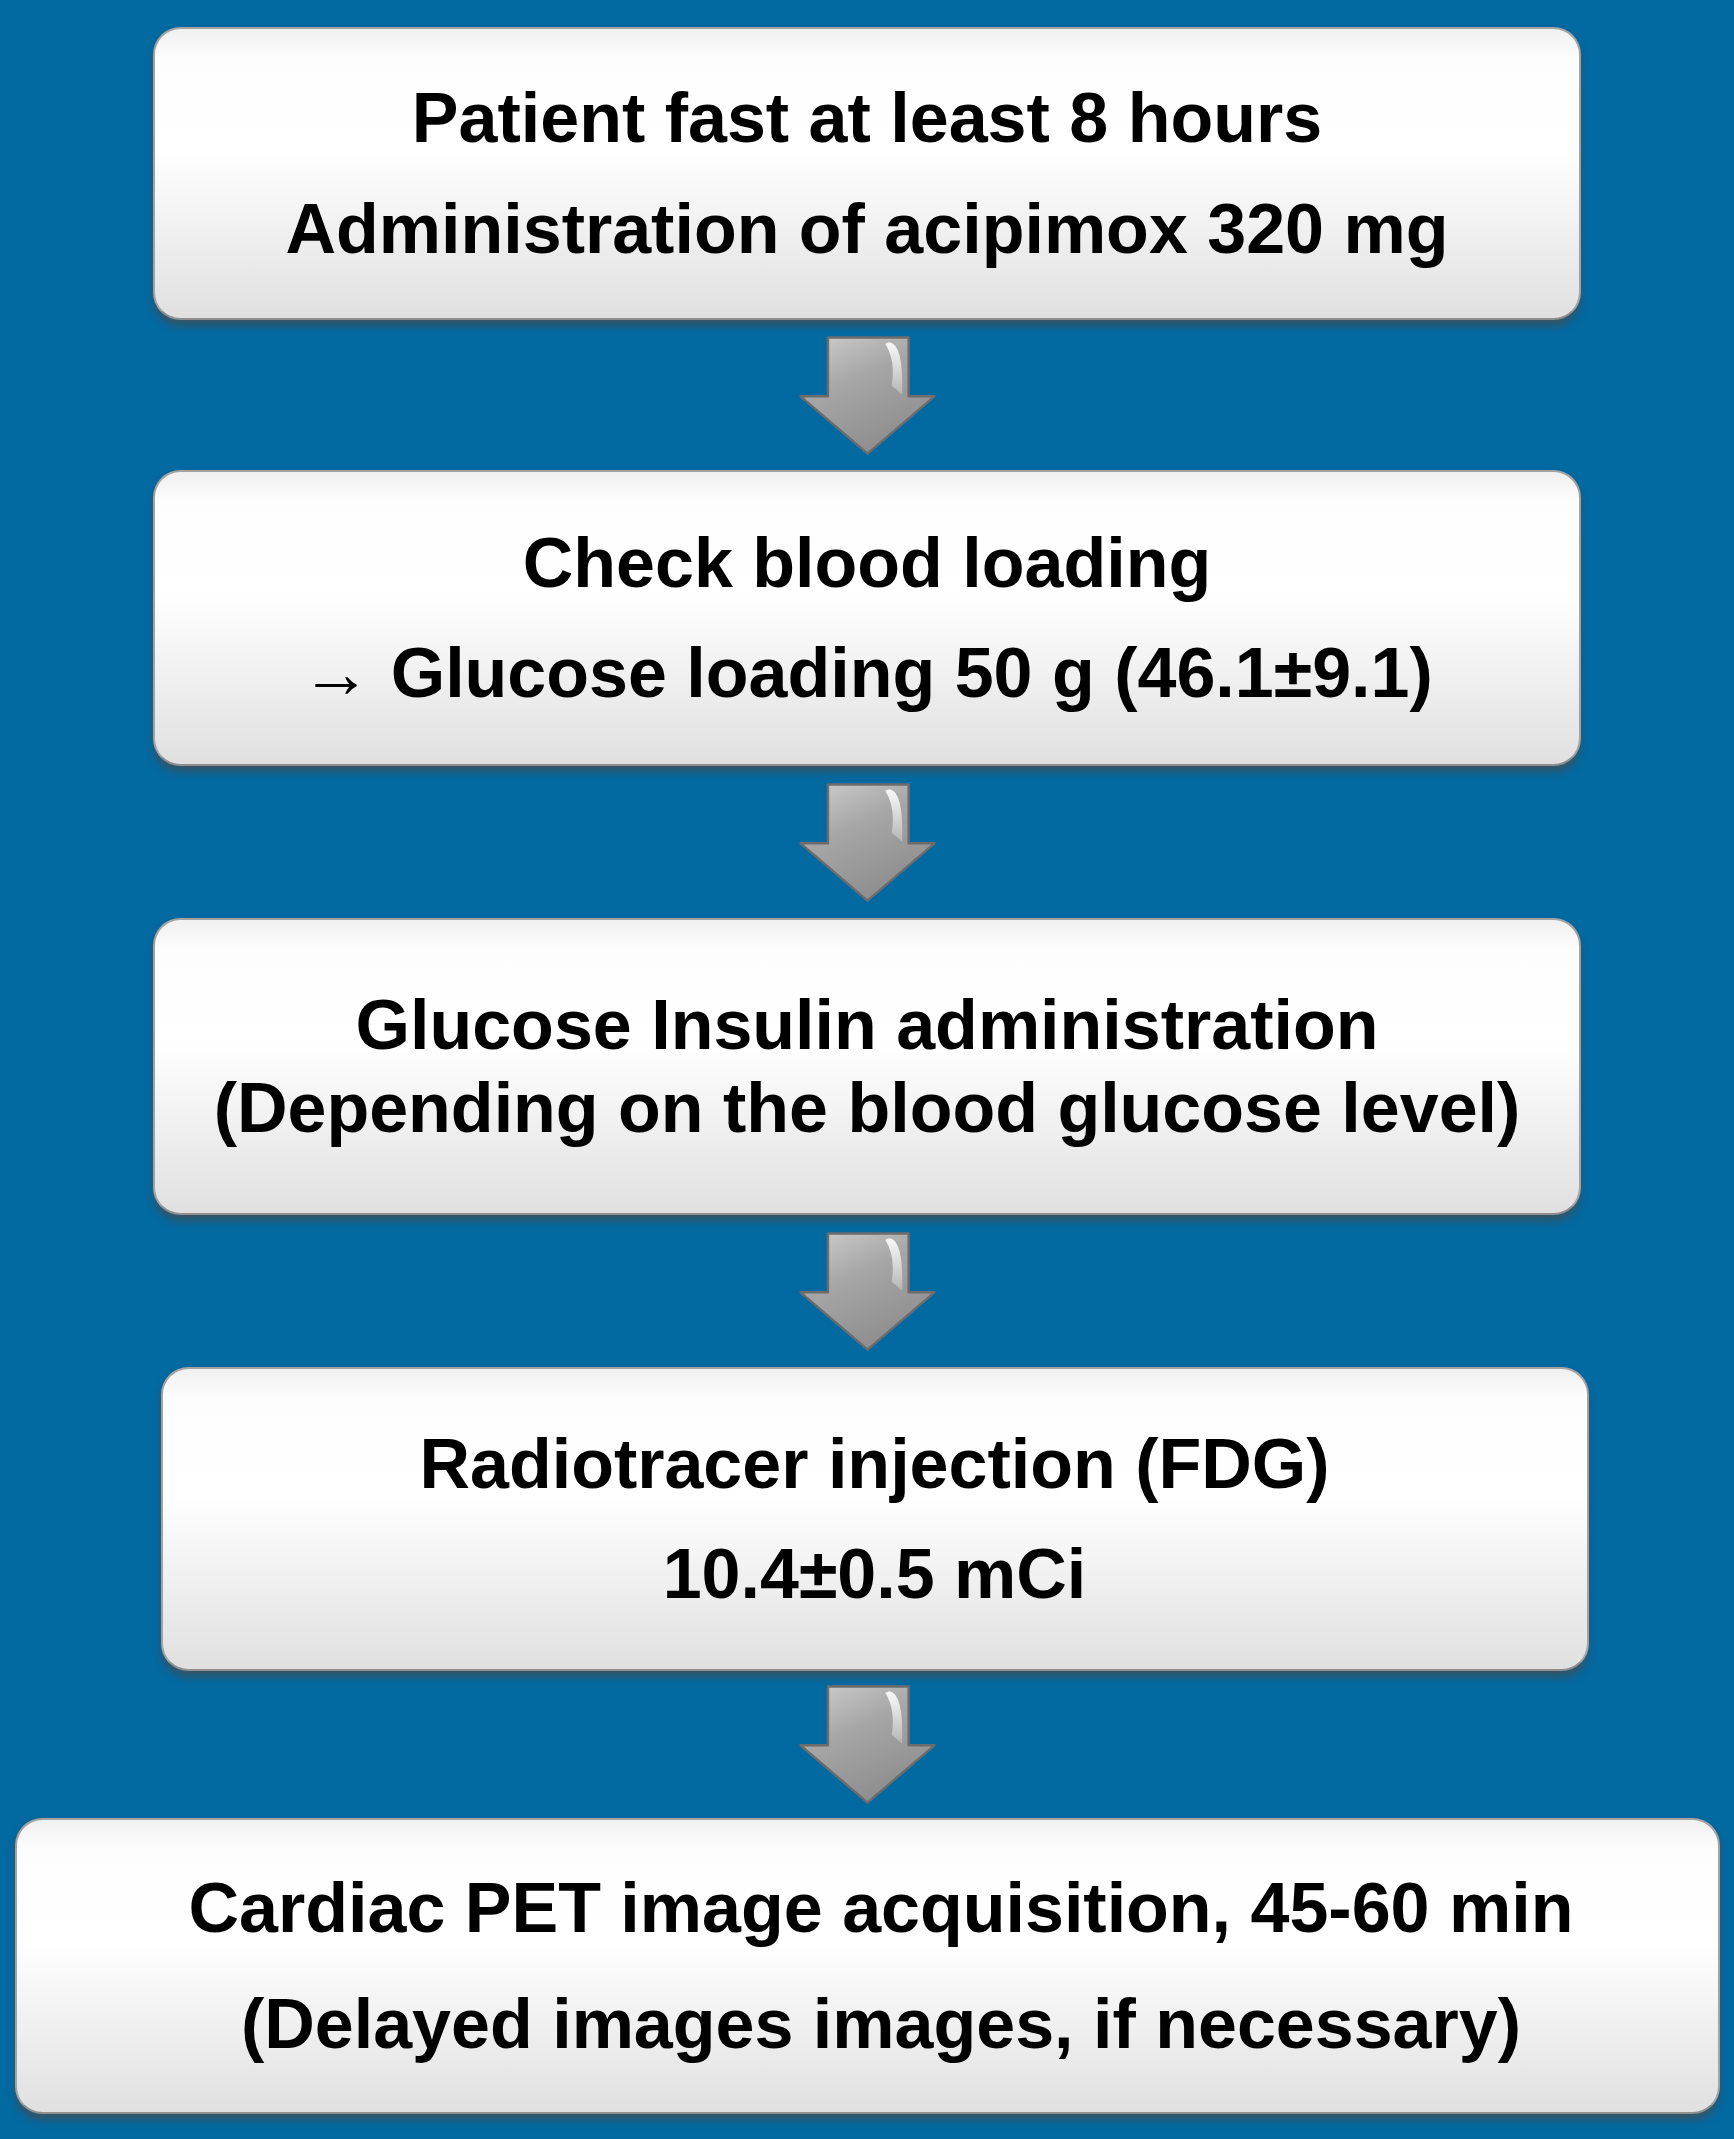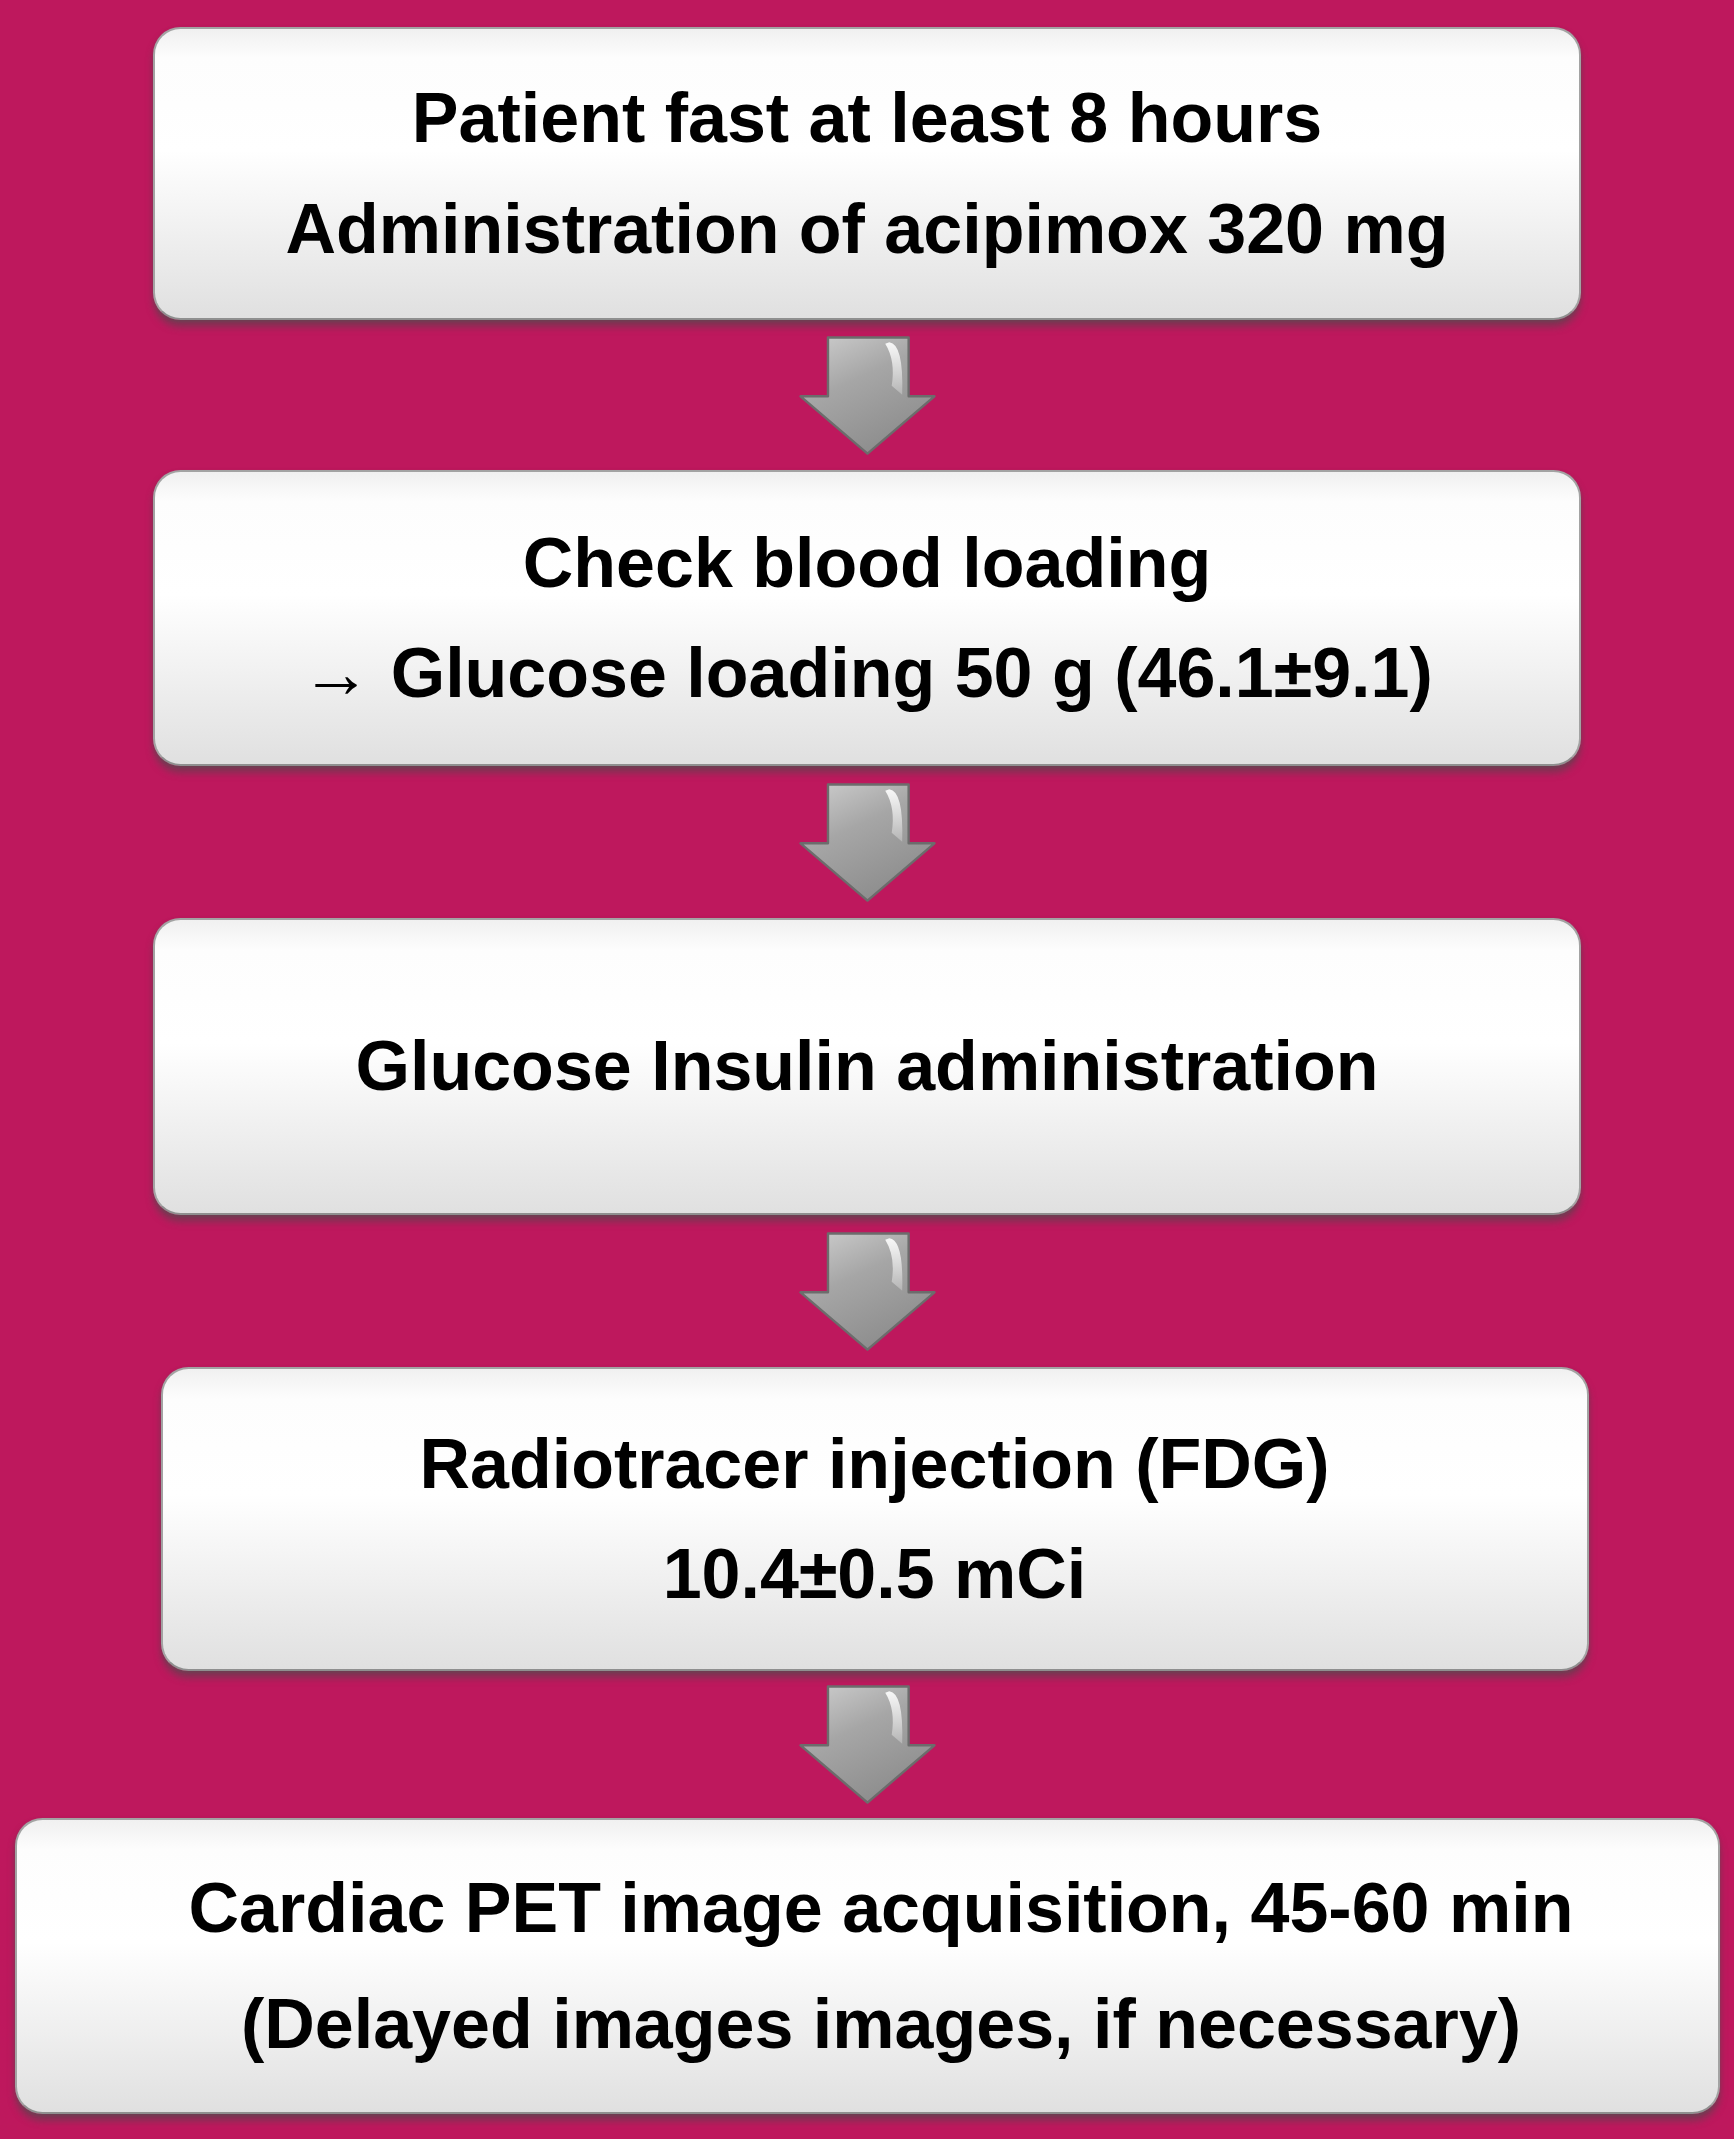--- a/index.html
+++ b/index.html
@@ -10,21 +10,21 @@
     font-family: "Liberation Sans", sans-serif;
     overflow: hidden;
   }
   .canvas {
     width: 1734px;
     height: 2140px;
     padding-top: 27px;
     display: flex;
     flex-direction: column;
     align-items: center;
-    background: #be185d;
+    background: #0369a1;
   }
   .box {
     width: 1428px;
     height: 296px;
     flex: 0 0 auto;
     border: 2.4px solid #a3a3a3;
     border-bottom-color: #8f8f8f;
     border-radius: 27.5px;
     background: linear-gradient(180deg, #f0f0f0 0%, #fdfdfd 10%, #ffffff 42%, #efefef 72%, #e0e0e0 100%);
     box-shadow: 0 6.5px 7.3px rgba(75, 75, 75, 0.55), 0 1.6px 2.4px rgba(90, 90, 90, 0.35);
@@ -96,20 +96,21 @@
 
   <div class="connector c2">
     <svg class="arrow" width="139" height="121" viewBox="0 0 172 150">
       <path d="M37 3 L137 3 L137 76 L169 76 L86 147 L3 76 L37 76 Z" fill="url(#arrowGrad)" stroke="#6c6c6c" stroke-width="3" stroke-linejoin="round"></path>
       <path d="M113 9 Q131 11 129 74 L116 63 Q121 32 108 11 Z" fill="url(#arrowShine)"></path>
     </svg>
   </div>
 
   <div class="box b3">
     <div class="line">Glucose Insulin administration</div>
+    <div class="line">(Depending on the blood glucose level)</div>
   </div>
 
   <div class="connector c3">
     <svg class="arrow" width="139" height="121" viewBox="0 0 172 150">
       <path d="M37 3 L137 3 L137 76 L169 76 L86 147 L3 76 L37 76 Z" fill="url(#arrowGrad)" stroke="#6c6c6c" stroke-width="3" stroke-linejoin="round"></path>
       <path d="M113 9 Q131 11 129 74 L116 63 Q121 32 108 11 Z" fill="url(#arrowShine)"></path>
     </svg>
   </div>
 
   <div class="box b4">

